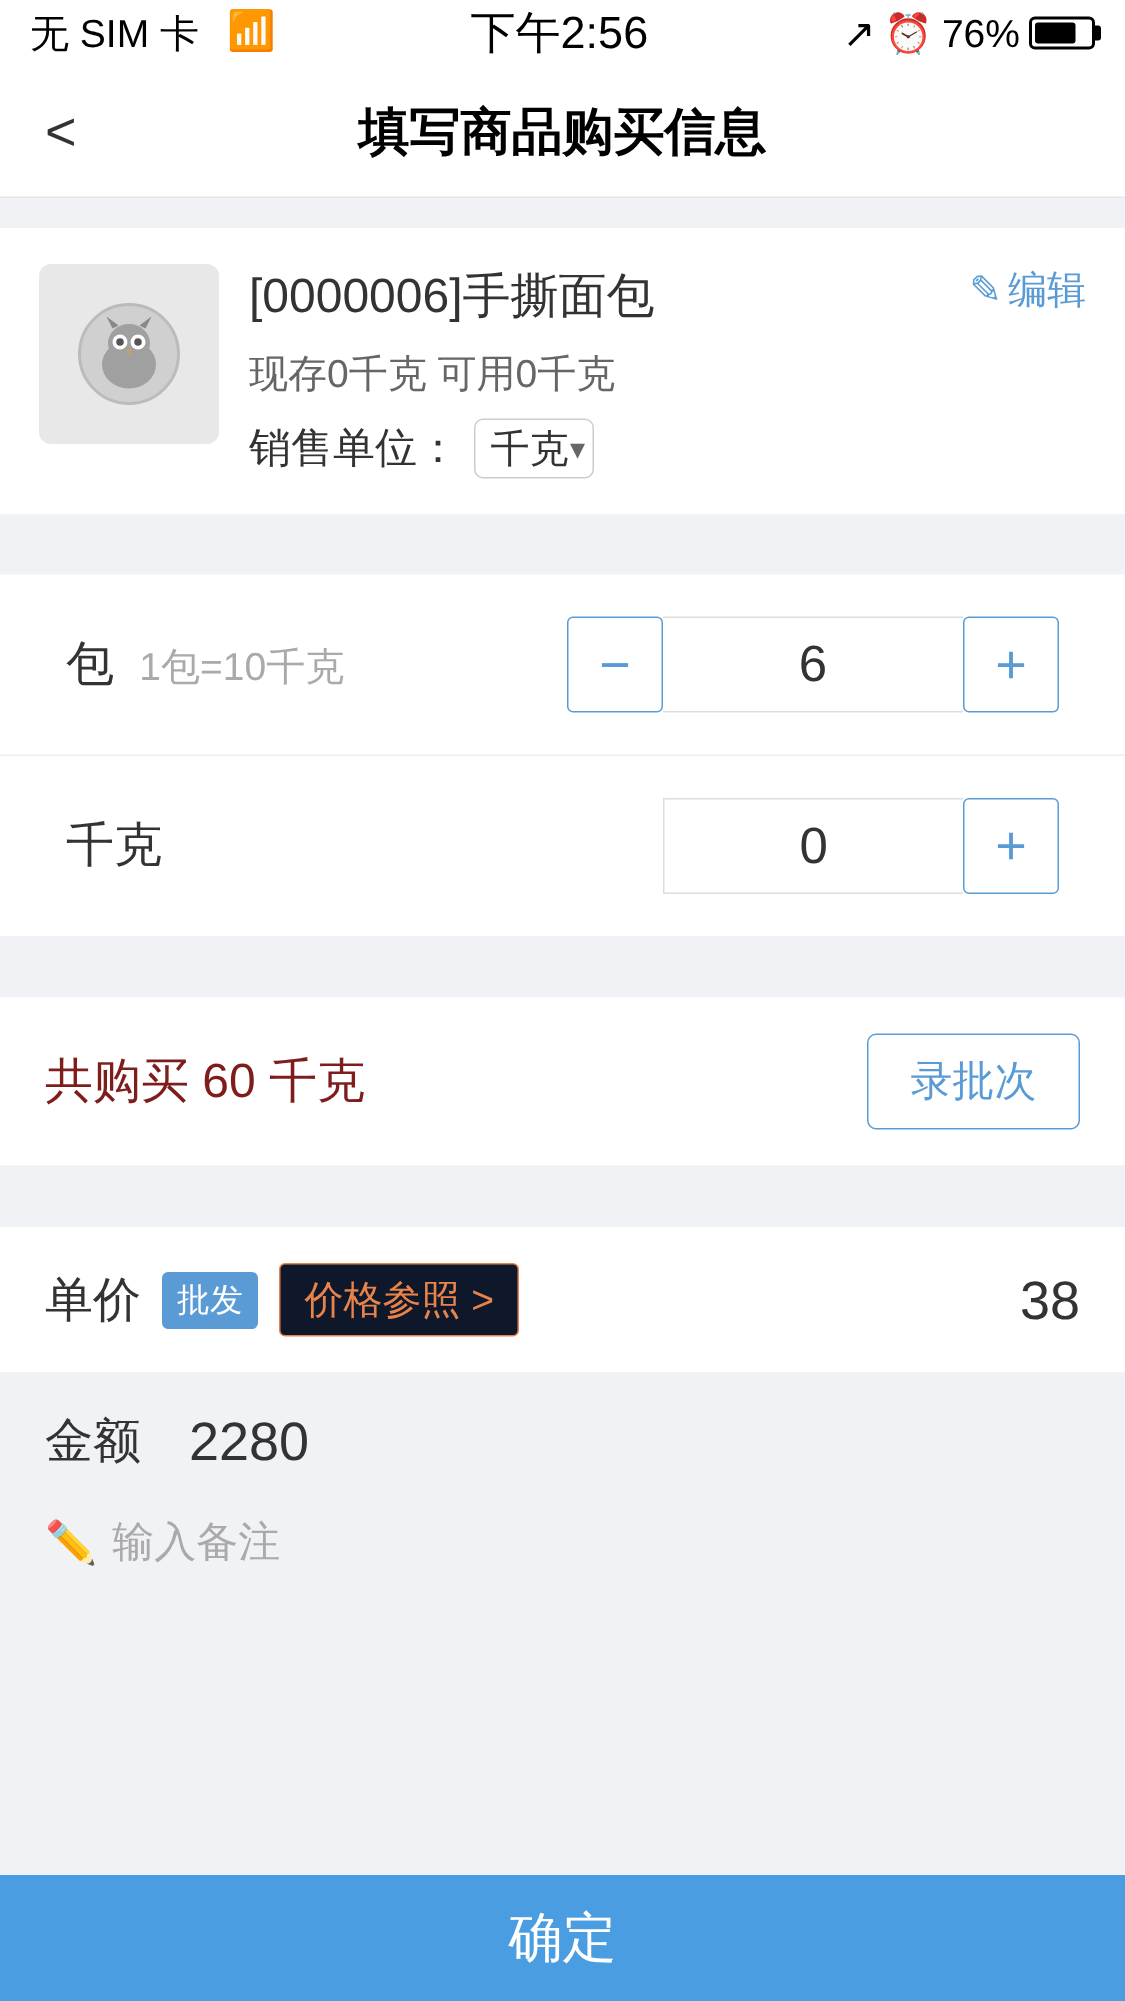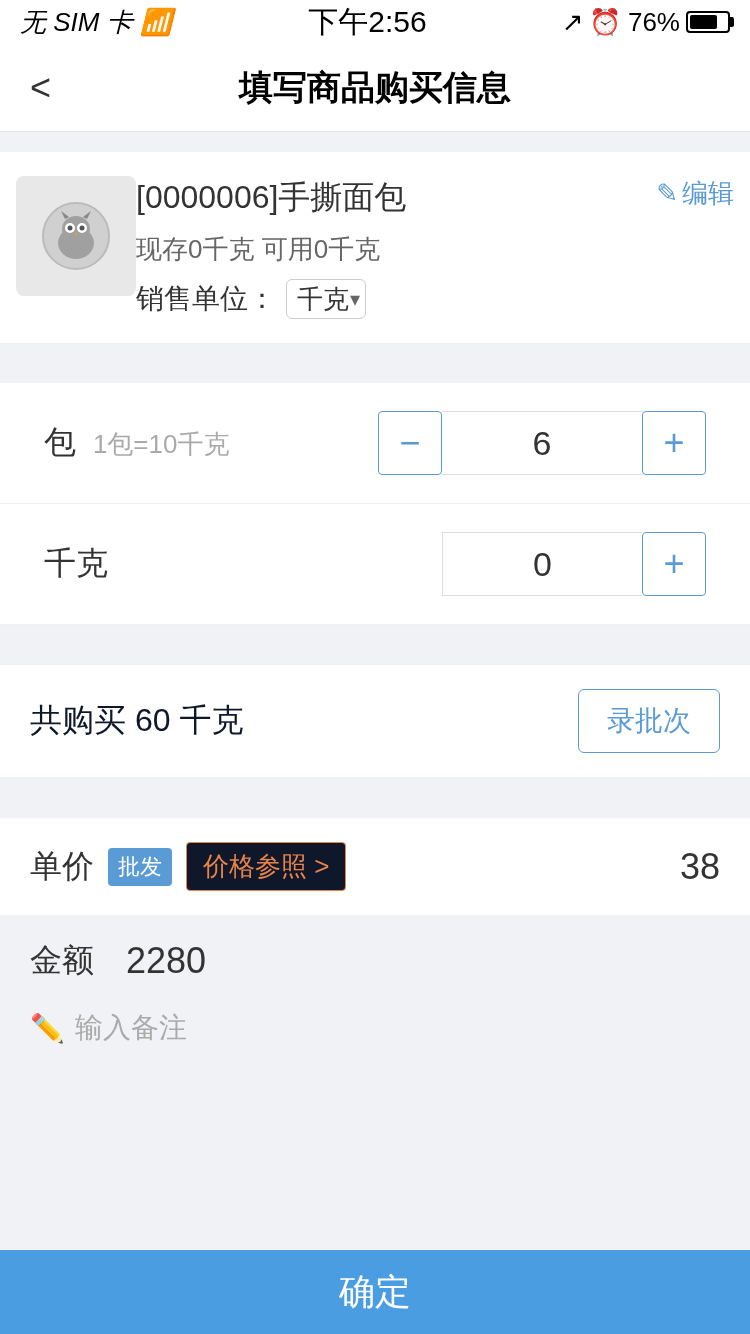--- a/index.html
+++ b/index.html
@@ -18,21 +18,21 @@
       width: 750px;
       height: 44px;
       background: #fff;
       display: flex;
       align-items: center;
       justify-content: space-between;
       padding: 0 20px;
       font-size: 26px;
       color: #000;
     }
-    .status-left { display: flex; align-items: center; gap: 8px; font-style: italic; }
+    .status-left { display: flex; align-items: flex-start; gap: 19px; }
     .status-center { font-size: 30px; font-weight: 500; }
     .status-right { display: flex; align-items: center; gap: 6px; font-size: 26px; }
     .battery-bar {
       width: 44px; height: 22px;
       border: 2px solid #000;
       border-radius: 4px;
       position: relative;
       display: inline-flex;
       align-items: center;
       padding: 2px;
@@ -75,23 +75,24 @@
     .nav-title {
       font-size: 34px;
       font-weight: 600;
       color: #000;
     }
 
     
     .product-card {
       background: #fff;
       margin-top: 20px;
-      padding: 24px 16px;
+      padding: 24px 26px;
       display: flex;
       align-items: flex-start;
+      gap: 20px;
     }
     .product-image {
       width: 120px;
       height: 120px;
       background: #e8e8e8;
       border-radius: 8px;
       flex-shrink: 0;
       display: flex;
       align-items: center;
       justify-content: center;
@@ -220,21 +221,21 @@
       background: #fff;
       margin-top: 20px;
       padding: 24px 30px;
       display: flex;
       align-items: center;
       justify-content: space-between;
       border-bottom: 1px solid #f0f0f0;
     }
     .total-text {
       font-size: 32px;
-      color: #0f172a;
+      color: #7f1d1d;
     }
     .batch-btn {
       border: 1px solid #5b9bd5;
       color: #5b9bd5;
       background: #fff;
       padding: 12px 28px;
       border-radius: 6px;
       font-size: 28px;
       cursor: pointer;
     }

